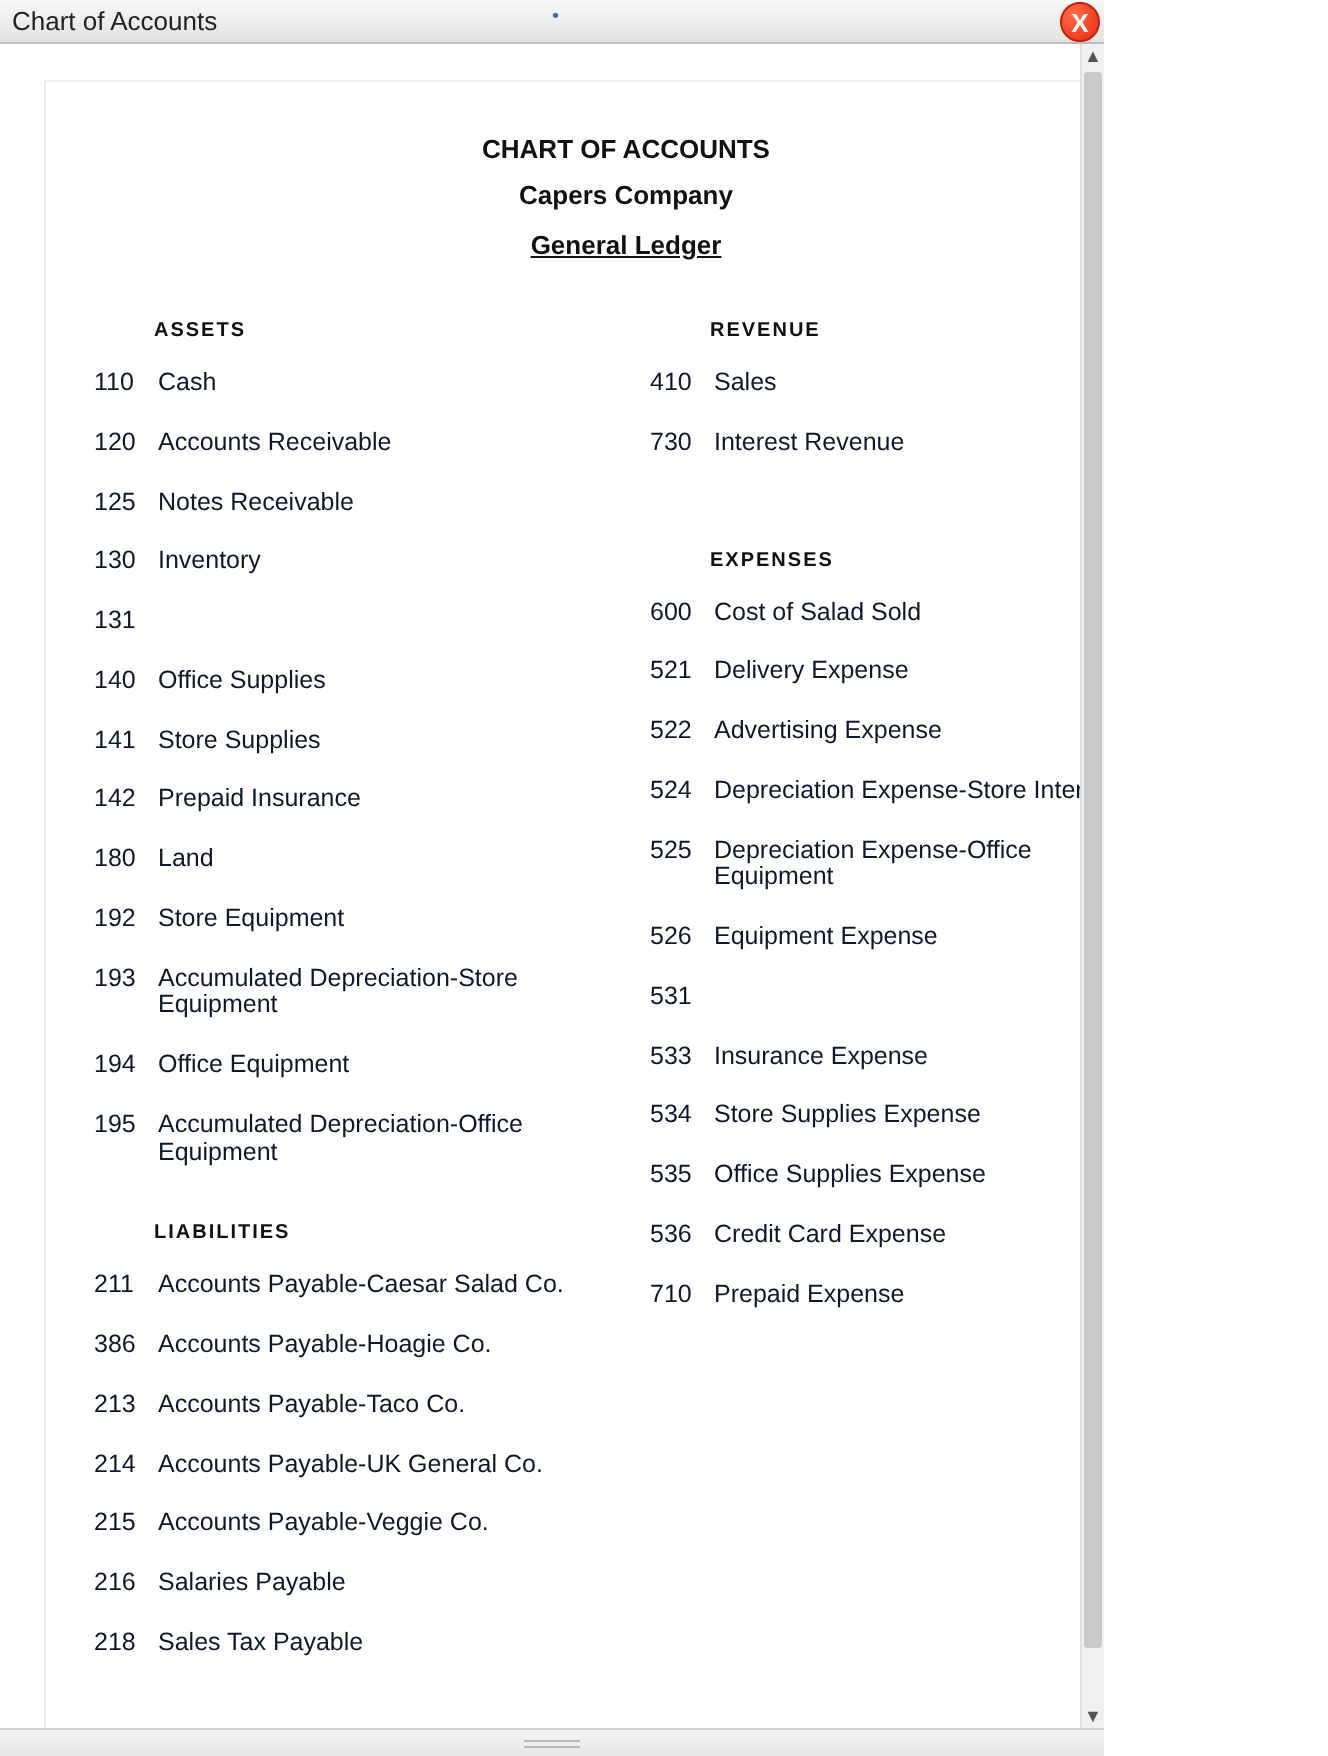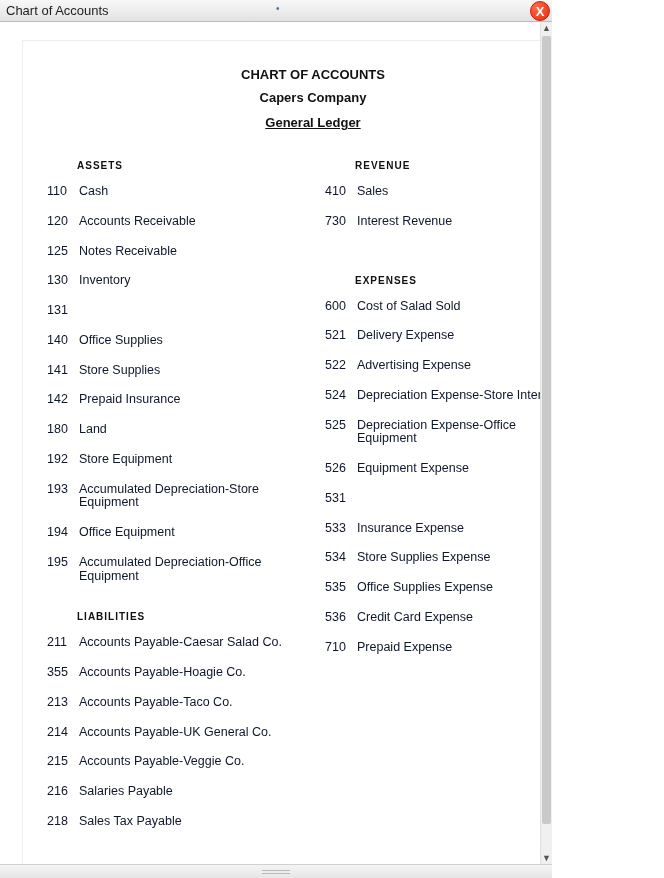--- a/index.html
+++ b/index.html
@@ -161,21 +161,21 @@
                 </div>
               </div>
 
             <div class="section-title tight">LIABILITIES</div>
             <div>
                 <div class="row">
                   <span class="num">211</span>
                   <span class="name">Accounts Payable-Caesar Salad Co.</span>
                 </div>
                 <div class="row">
-                  <span class="num">355</span>
+                  <span class="num">386</span>
                   <span class="name">Accounts Payable-Hoagie Co.</span>
                 </div>
                 <div class="row">
                   <span class="num">213</span>
                   <span class="name">Accounts Payable-Taco Co.</span>
                 </div>
                 <div class="row">
                   <span class="num">214</span>
                   <span class="name">Accounts Payable-UK General Co.</span>
                 </div>

